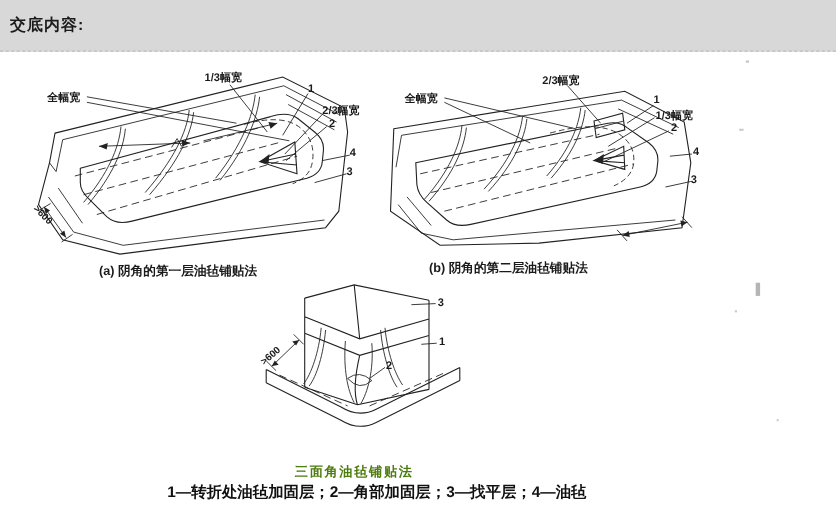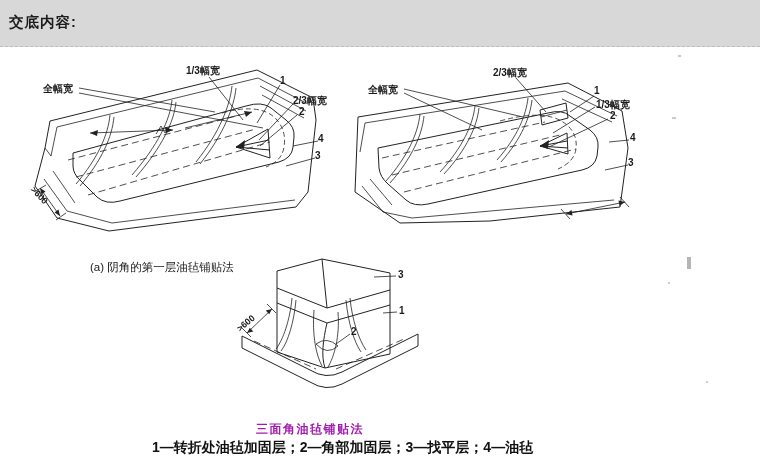--- a/index.html
+++ b/index.html
@@ -12,25 +12,25 @@
     position:absolute; left:0; top:0; width:760px; height:47px;
     background:#d8d8d8; border-bottom:1px dashed #bdbdbd; box-sizing:border-box;
   }
   .header-label{
     position:absolute; left:9px; top:13px;
     font-size:14.5px; font-weight:bold; color:#1c1c1c; letter-spacing:1px;
   }
   .fig-svg{ position:absolute; left:0; top:0; }
   .caption{
     position:absolute; white-space:nowrap;
-    font-size:11.5px; font-weight:normal; color:#1a1a1a;margin-top:21px;
+    font-size:11.5px; font-weight:bold; color:#1a1a1a;
   }
   .fig-title{
-    position:absolute; left:256px; top:421px; white-space:nowrap;
-    font-size:12px; font-weight:bold; letter-spacing:1.5px; color:#a21caf;
+    position:absolute; left:268px; top:421px; white-space:nowrap;
+    font-size:12px; font-weight:bold; letter-spacing:1.5px; color:#4d7c0f;
   }
   .fig-legend{
     position:absolute; left:152px; top:439px; white-space:nowrap;
     font-size:14px; font-weight:bold; color:#111;
   }
   .artifact{ position:absolute; background:#b5b5b5; }
   svg path, svg line, svg polyline{ fill:none; stroke:#222; stroke-width:1; }
   svg polygon{ fill:#222; stroke:none; }
   .thin{ stroke-width:0.8; }
   .dash{ stroke-dasharray:7,4; }
@@ -154,20 +154,21 @@
       <path class="thin" d="M396,276 L374,277 M397,312 L383,313 M350,334 L336,344"></path>
 
       <text class="dnum" x="398" y="278">3</text>
       <text class="dnum" x="399" y="314">1</text>
       <text class="dnum" x="351" y="335">2</text>
       <text class="ddim" transform="translate(240,332) rotate(-40)">&gt;600</text>
     </g>
   </svg>
 
   <div class="caption" style="left:90px;  top:239px;">(a) 阴角的第一层油毡铺贴法</div>
+  <div class="caption" style="left:390px; top:236px;">(b) 阴角的第二层油毡铺贴法</div>
   <div class="fig-title">三面角油毡铺贴法</div>
   <div class="fig-legend">1—转折处油毡加固层；2—角部加固层；3—找平层；4—油毡</div>
 
   <div class="artifact" style="left:687px; top:257px; width:4px; height:12px;"></div>
   <div class="artifact" style="left:678px; top:55px;  width:3px; height:2px; background:#c6c6c6;"></div>
   <div class="artifact" style="left:672px; top:117px; width:4px; height:2px; background:#cccccc;"></div>
   <div class="artifact" style="left:668px; top:282px; width:2px; height:2px; background:#cccccc;"></div>
   <div class="artifact" style="left:706px; top:381px; width:2px; height:2px; background:#d0d0d0;"></div>
 
 </div>

